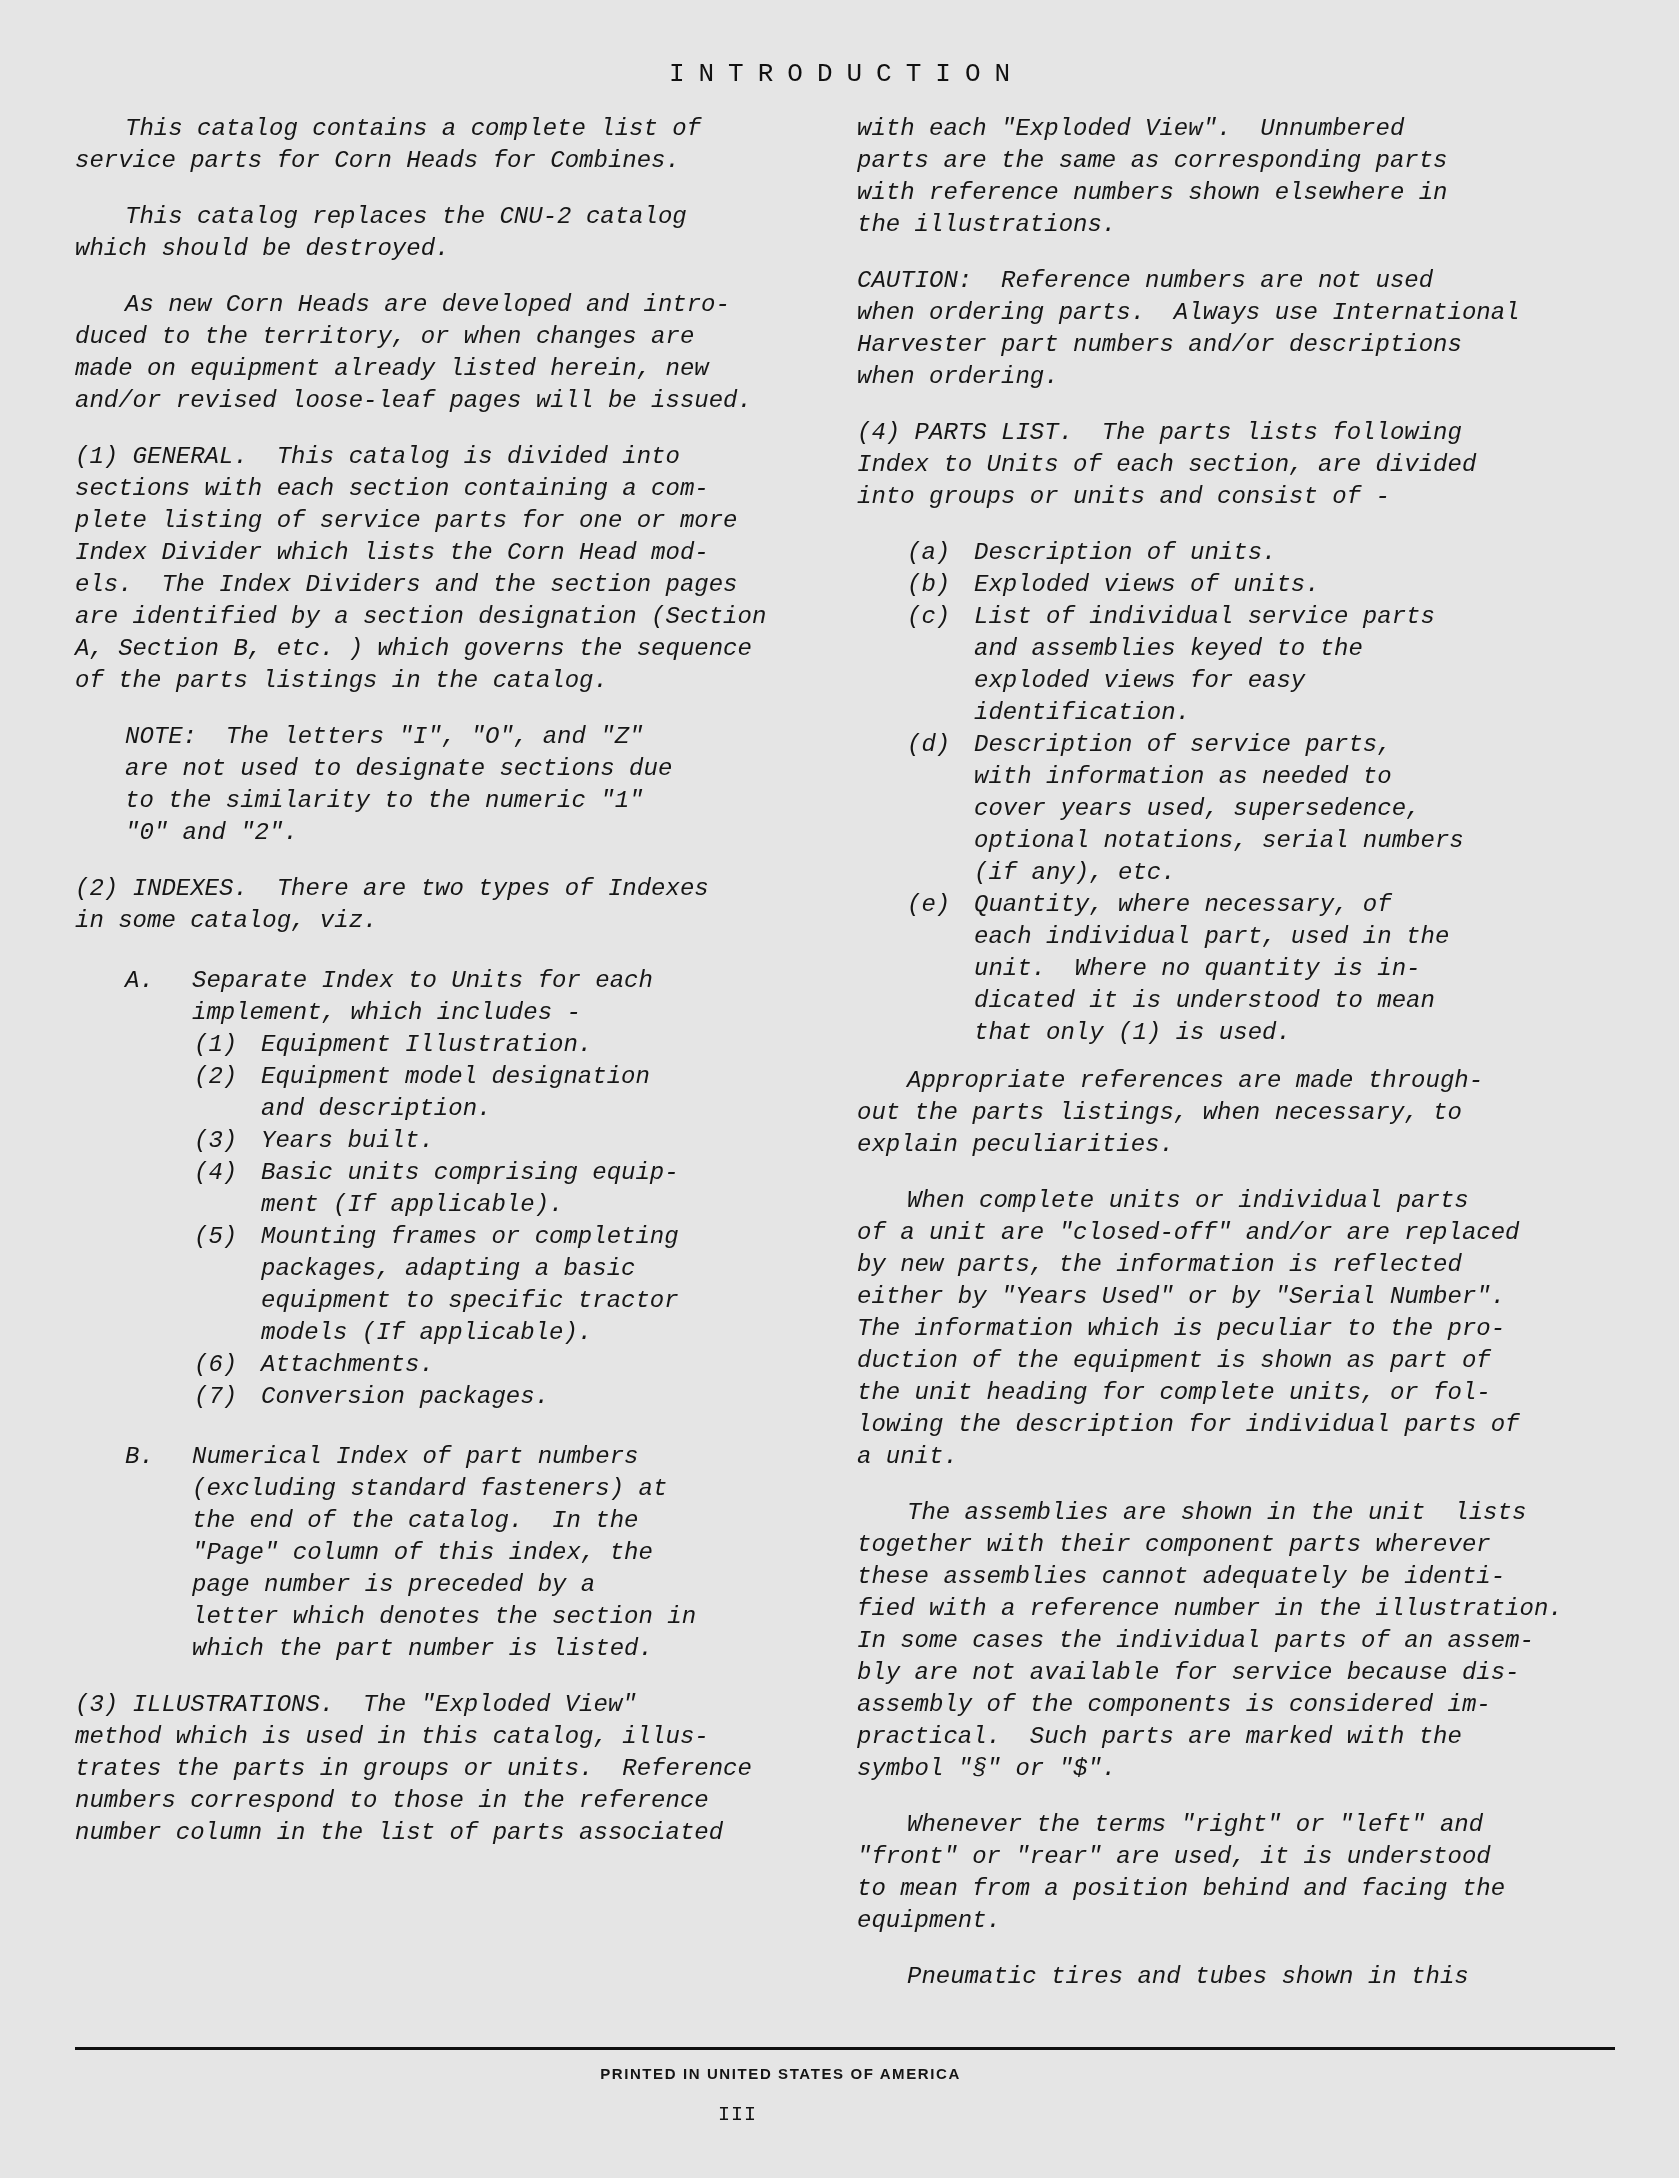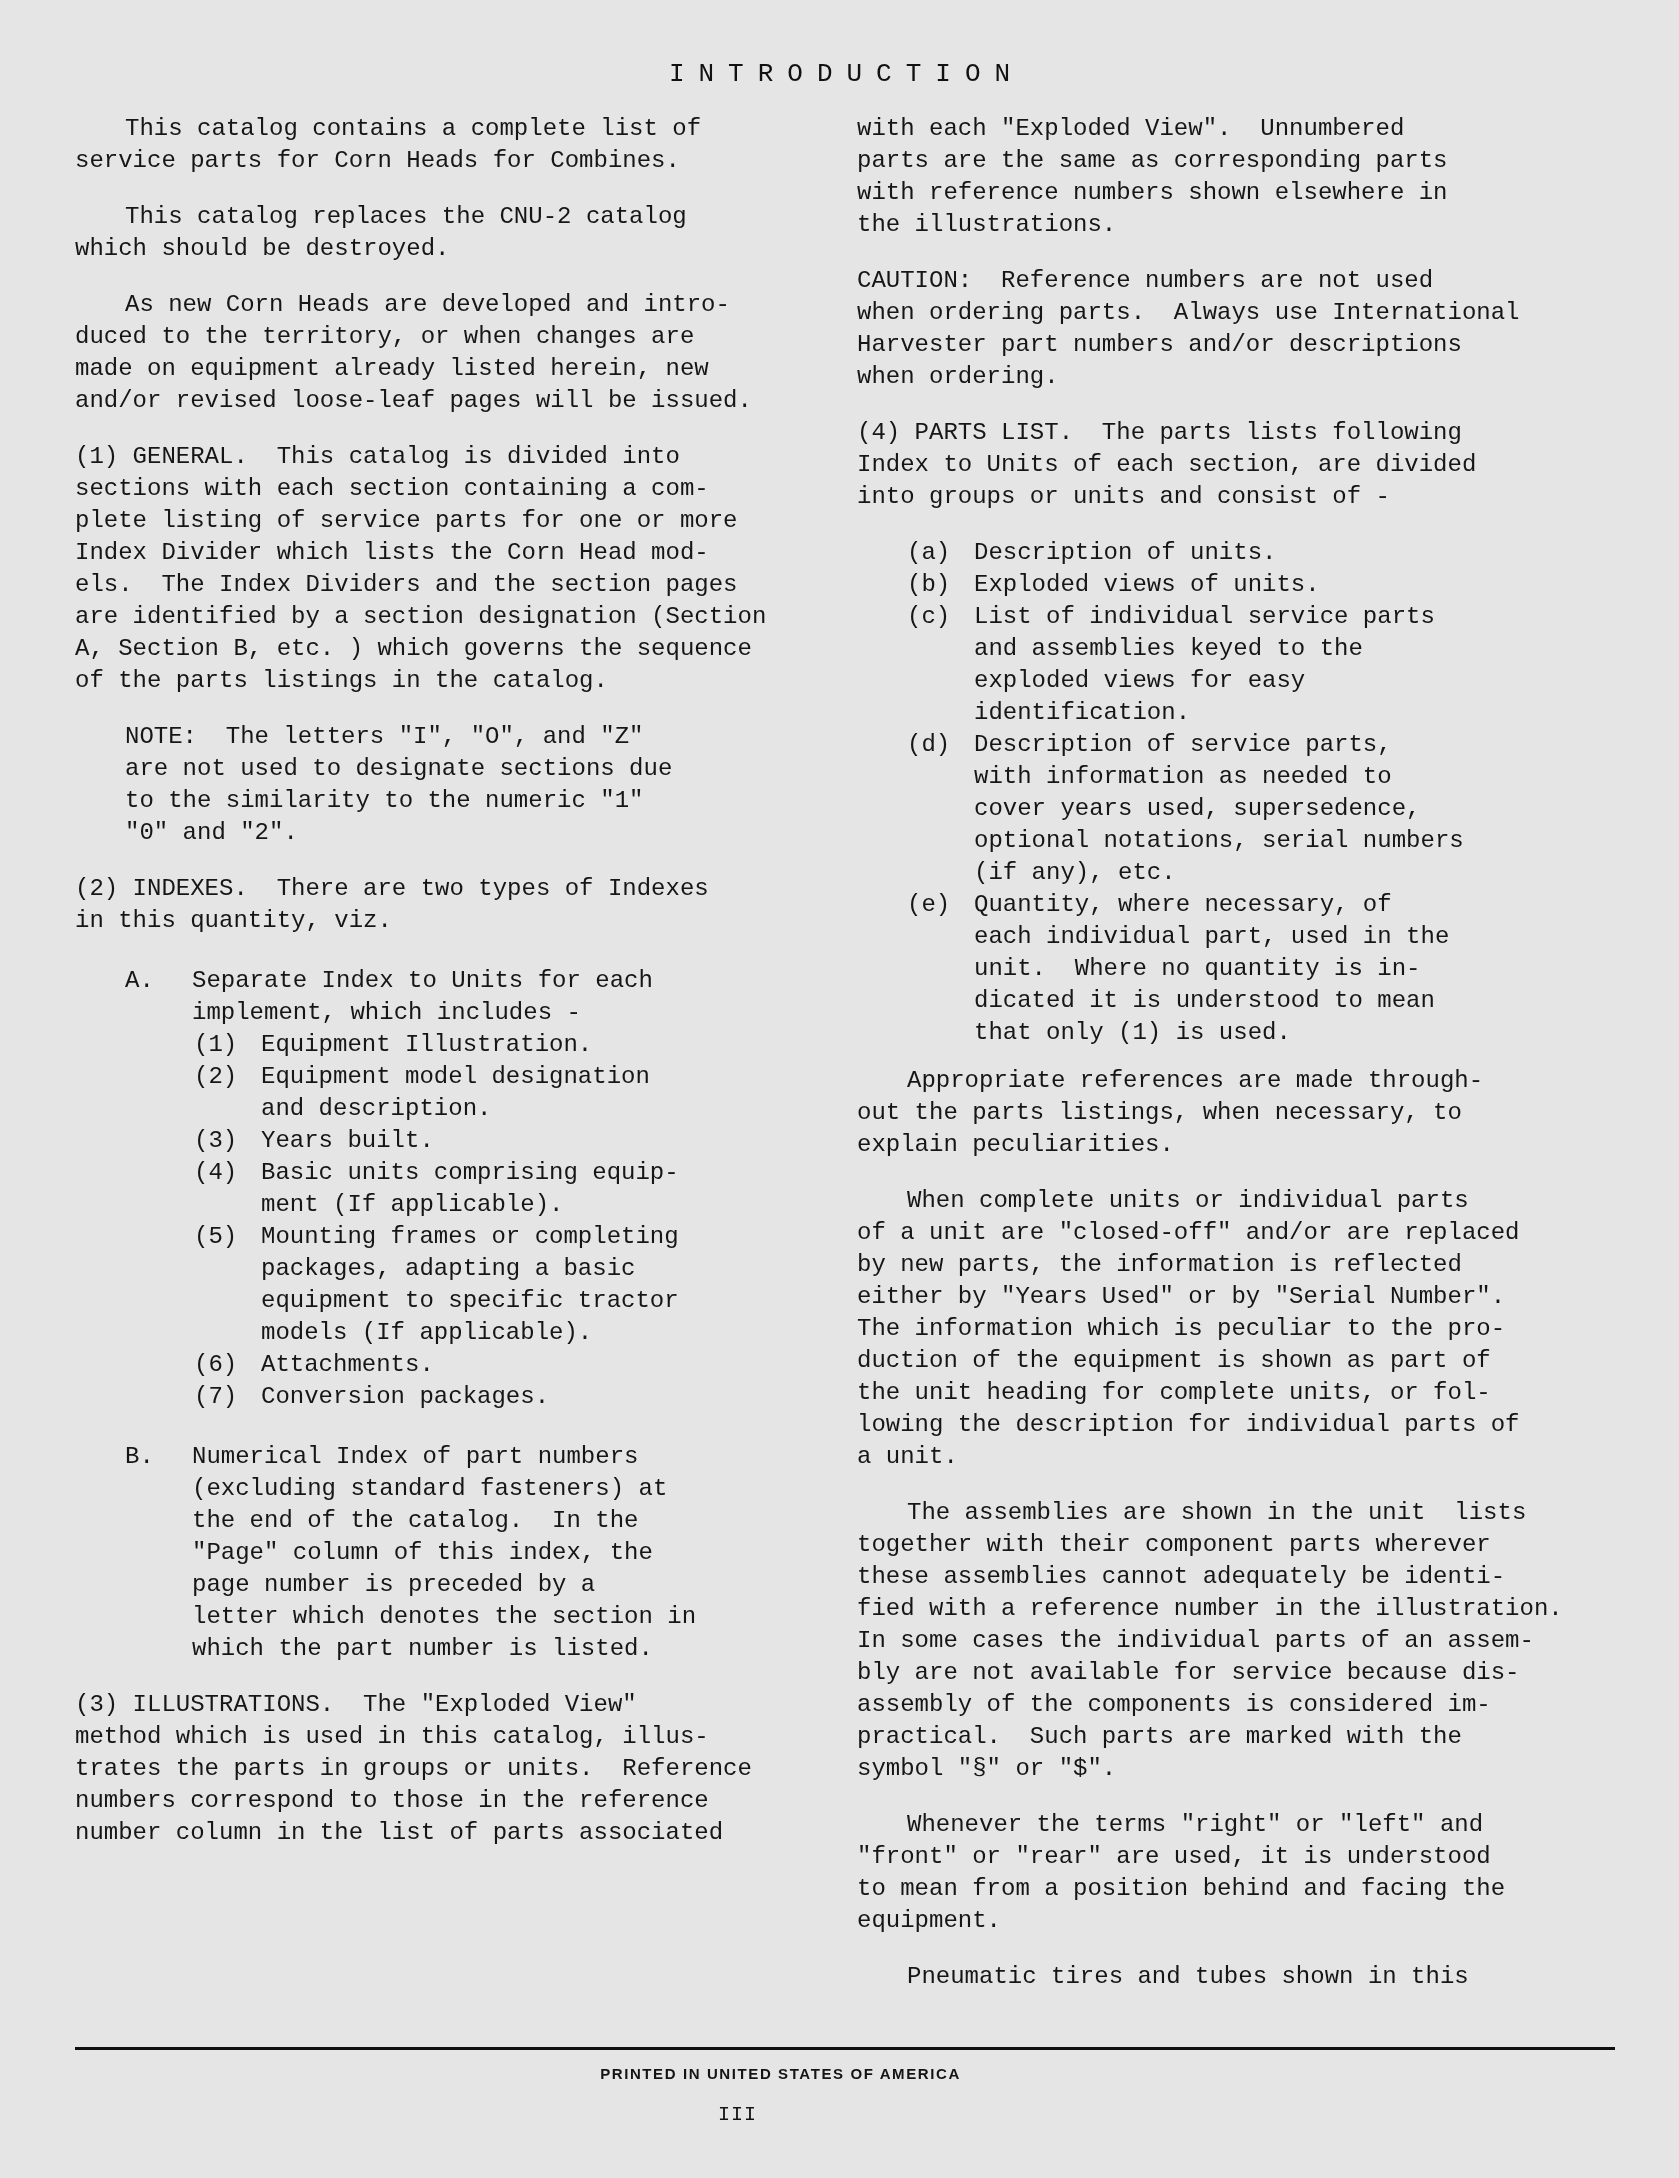--- a/index.html
+++ b/index.html
@@ -34,21 +34,21 @@
     font-weight: 500;
     color: #111;
   }
   .col {
     position: absolute;
     top: 113px;
   }
   .col-left  { left: 75px;  width: 741px; }
   .col-right { left: 857px; width: 766px; }
 
-  .blk { margin-bottom: 24px; }
+  .blk { margin-bottom: 24px; font-style: italic; }
   .blk.tight { margin-bottom: 0; }
   .mt4  { margin-top: 4px; }
   .mt8  { margin-top: 8px; }
   .mt12 { margin-top: 12px; }
   .mt26 { margin-top: 16px; }
   .mt28 { margin-top: 28px; }
 
   .ln { white-space: pre; }
   .para .ln.first { padding-left: 50px; }
   .note { padding-left: 50px; }
@@ -123,21 +123,21 @@
         <div class="ln">of the parts listings in the catalog.</div>
       </div>
       <div class="blk note mt4">
         <div class="ln">NOTE:  The letters "I", "O", and "Z"</div>
         <div class="ln">are not used to designate sections due</div>
         <div class="ln">to the similarity to the numeric "1"</div>
         <div class="ln">"0" and "2".</div>
       </div>
       <div class="blk flush">
         <div class="ln">(2) INDEXES.  There are two types of Indexes</div>
-        <div class="ln">in this quantity, viz.</div>
+        <div class="ln">in some catalog, viz.</div>
       </div>
       <div class="blk item tight mt28">
         <span class="lbl">A.</span>
         <div class="body">
           <div class="ln">Separate Index to Units for each</div>
           <div class="ln">implement, which includes -</div>
         </div>
       </div>
       <div class="blk item lv2 tight">
         <span class="lbl">(1)</span>

